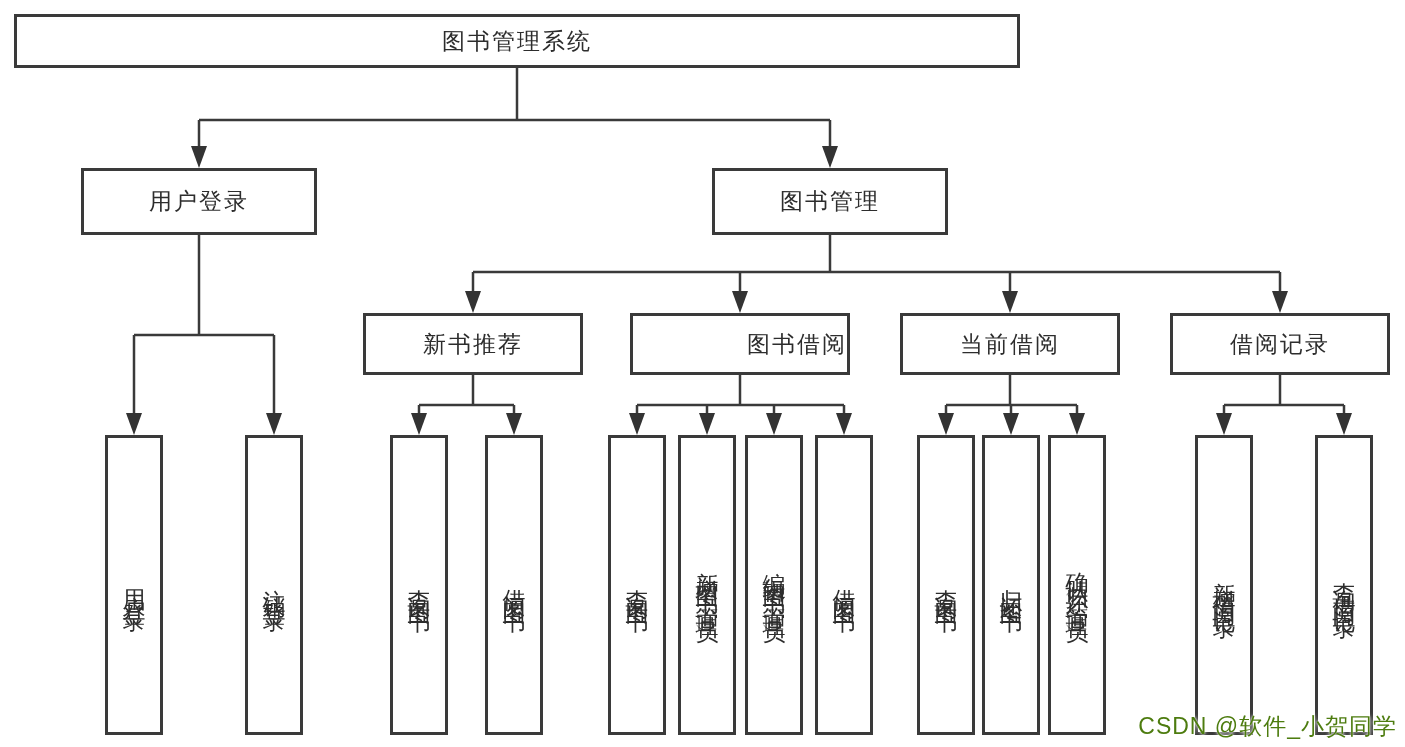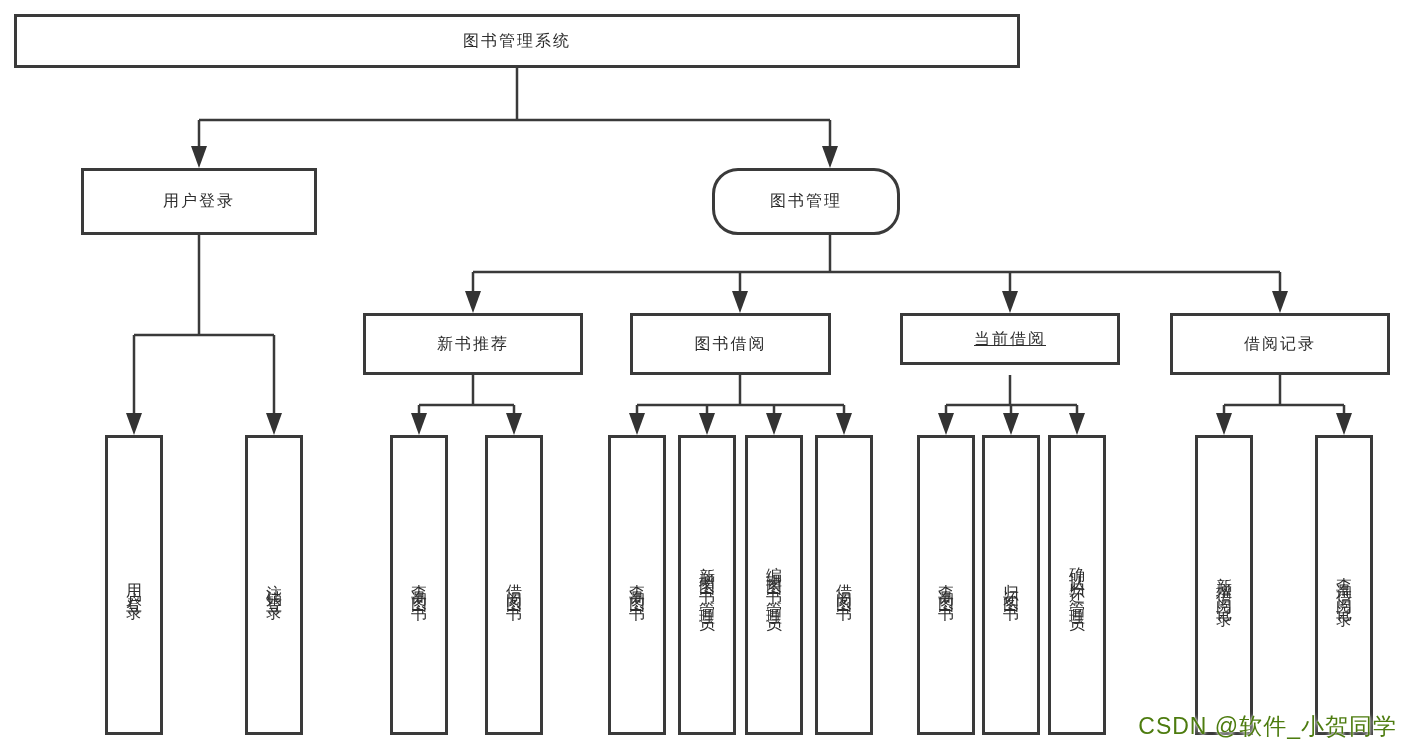--- a/index.html
+++ b/index.html
@@ -12,40 +12,40 @@
     overflow:hidden;
   }
   svg.edges{position:absolute;left:0;top:0;z-index:0;}
   .node{
     position:absolute;
     box-sizing:border-box;
     background:#ffffff;
     border:3px solid #3a3a3a;
     display:flex;align-items:center;justify-content:center;
     z-index:1;
-    font-size:16px;
+    font-size:23px;
     letter-spacing:2px;
     text-align:center;
     white-space:nowrap;
   }
   .leaf{top:435px;width:58px;height:300px;}
   .leaf .lbl{
     writing-mode:vertical-rl;
     text-orientation:mixed;
     letter-spacing:7px;
     line-height:1;
     white-space:nowrap;
   }
   
   .n-root{left:14px;top:14px;width:1006px;height:54px;}
   .n-user-login{left:81px;top:168px;width:236px;height:67px;}
-  .n-book-mgmt{left:712px;top:168px;width:188px;height:67px;border-radius:26px;}
+  .n-book-mgmt{left:712px;top:168px;width:236px;height:67px;}
   .n-new-book-rec{left:363px;top:313px;width:220px;height:62px;}
-  .n-book-borrow{left:630px;top:313px;width:201px;height:62px;}
-  .n-current-borrow{left:900px;top:313px;width:220px;height:52px;text-decoration:underline;}
+  .n-book-borrow{left:630px;top:313px;width:220px;height:62px;justify-content:flex-end;}
+  .n-current-borrow{left:900px;top:313px;width:220px;height:62px;}
   .n-borrow-record{left:1170px;top:313px;width:220px;height:62px;text-align:right;}
   .n-l1{left:105px;}  .n-l2{left:245px;}
   .n-l3{left:390px;}  .n-l4{left:485px;}
   .n-l5{left:608px;}  .n-l6{left:678px;}  .n-l7{left:745px;}  .n-l8{left:815px;}
   .n-l9{left:917px;}  .n-l10{left:982px;} .n-l11{left:1048px;}
   .n-l12{left:1195px;}.n-l13{left:1315px;}
   .watermark{
     position:absolute;right:8px;bottom:5px;z-index:2;
     font-size:23px;color:#4d7c0f;letter-spacing:1px;
     text-shadow:0 0 2px #ffffff, 0 0 4px #ffffff;

